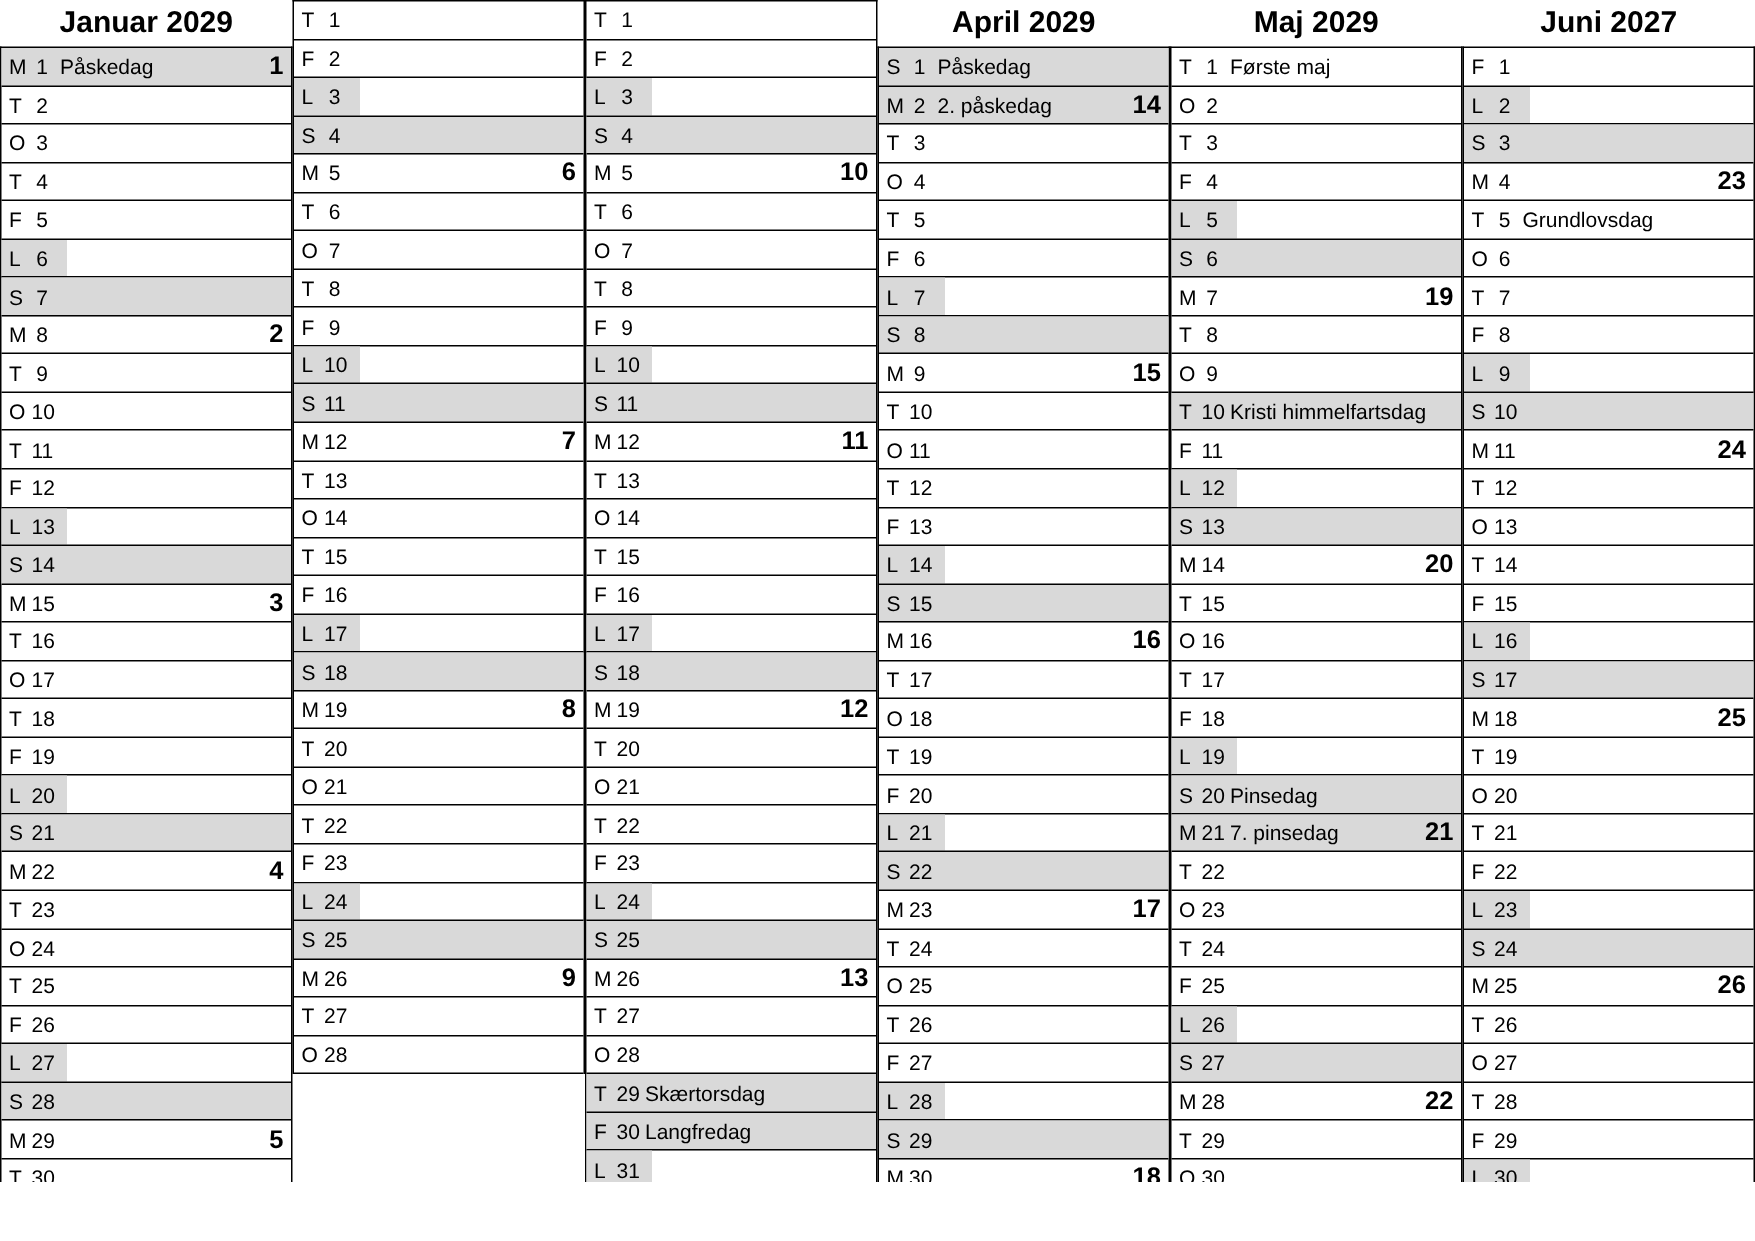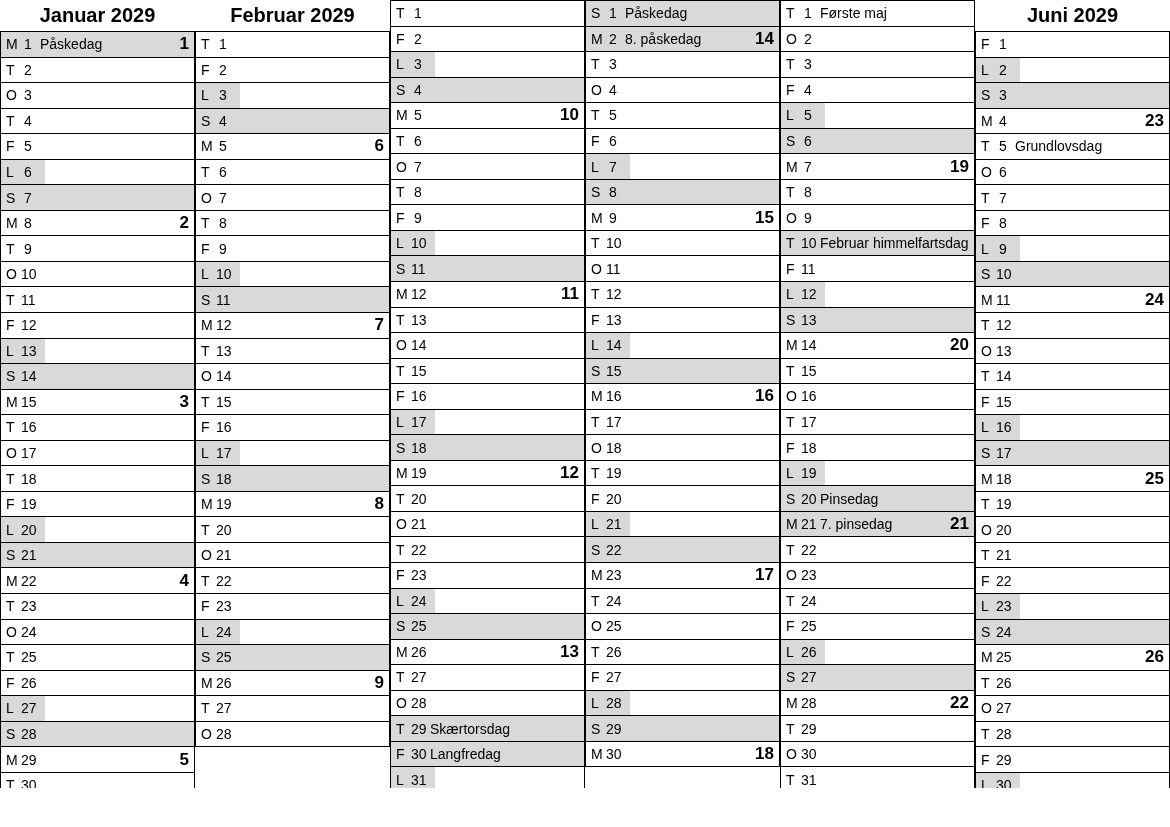--- a/index.html
+++ b/index.html
@@ -254,21 +254,20 @@
   </div>
           <div class="day-row">
     <span class="wd">O</span>
     <span class="num">31</span>
     <span class="hol"></span>
     <span class="wk"></span>
   </div>
         </div>
   </section>
       <section class="month">
-    <div class="month-title">Februar 2029</div>
     <div class="month-body">
           <div class="day-row">
     <span class="wd">T</span>
     <span class="num">1</span>
     <span class="hol"></span>
     <span class="wk"></span>
   </div>
           <div class="day-row">
     <span class="wd">F</span>
     <span class="num">2</span>
@@ -617,31 +616,32 @@
   </div>
           <div class="day-row sat-gray">
     <span class="wd">L</span>
     <span class="num">31</span>
     <span class="hol"></span>
     <span class="wk"></span>
   </div>
         </div>
   </section>
       <section class="month">
+    <div class="month-title">April 2029</div>
     <div class="month-body">
           <div class="day-row full-gray">
     <span class="wd">S</span>
     <span class="num">1</span>
     <span class="hol">Påskedag</span>
     <span class="wk"></span>
   </div>
           <div class="day-row full-gray">
     <span class="wd">M</span>
     <span class="num">2</span>
-    <span class="hol">8. påskedag</span>
+    <span class="hol">2. påskedag</span>
     <span class="wk">14</span>
   </div>
           <div class="day-row">
     <span class="wd">T</span>
     <span class="num">3</span>
     <span class="hol"></span>
     <span class="wk"></span>
   </div>
           <div class="day-row">
     <span class="wd">O</span>
@@ -801,20 +801,21 @@
   </div>
           <div class="day-row">
     <span class="wd">M</span>
     <span class="num">30</span>
     <span class="hol"></span>
     <span class="wk">18</span>
   </div>
         </div>
   </section>
       <section class="month">
+    <div class="month-title">Maj 2029</div>
     <div class="month-body">
           <div class="day-row">
     <span class="wd">T</span>
     <span class="num">1</span>
     <span class="hol">Første maj</span>
     <span class="wk"></span>
   </div>
           <div class="day-row">
     <span class="wd">O</span>
     <span class="num">2</span>
@@ -859,21 +860,21 @@
   </div>
           <div class="day-row">
     <span class="wd">O</span>
     <span class="num">9</span>
     <span class="hol"></span>
     <span class="wk"></span>
   </div>
           <div class="day-row full-gray">
     <span class="wd">T</span>
     <span class="num">10</span>
-    <span class="hol">Februar himmelfartsdag</span>
+    <span class="hol">Kristi himmelfartsdag</span>
     <span class="wk"></span>
   </div>
           <div class="day-row">
     <span class="wd">F</span>
     <span class="num">11</span>
     <span class="hol"></span>
     <span class="wk"></span>
   </div>
           <div class="day-row sat-gray">
     <span class="wd">L</span>
@@ -991,21 +992,21 @@
   </div>
           <div class="day-row">
     <span class="wd">T</span>
     <span class="num">31</span>
     <span class="hol"></span>
     <span class="wk"></span>
   </div>
         </div>
   </section>
       <section class="month">
-    <div class="month-title">Juni 2029</div>
+    <div class="month-title">Juni 2027</div>
     <div class="month-body">
           <div class="day-row">
     <span class="wd">F</span>
     <span class="num">1</span>
     <span class="hol"></span>
     <span class="wk"></span>
   </div>
           <div class="day-row sat-gray">
     <span class="wd">L</span>
     <span class="num">2</span>

